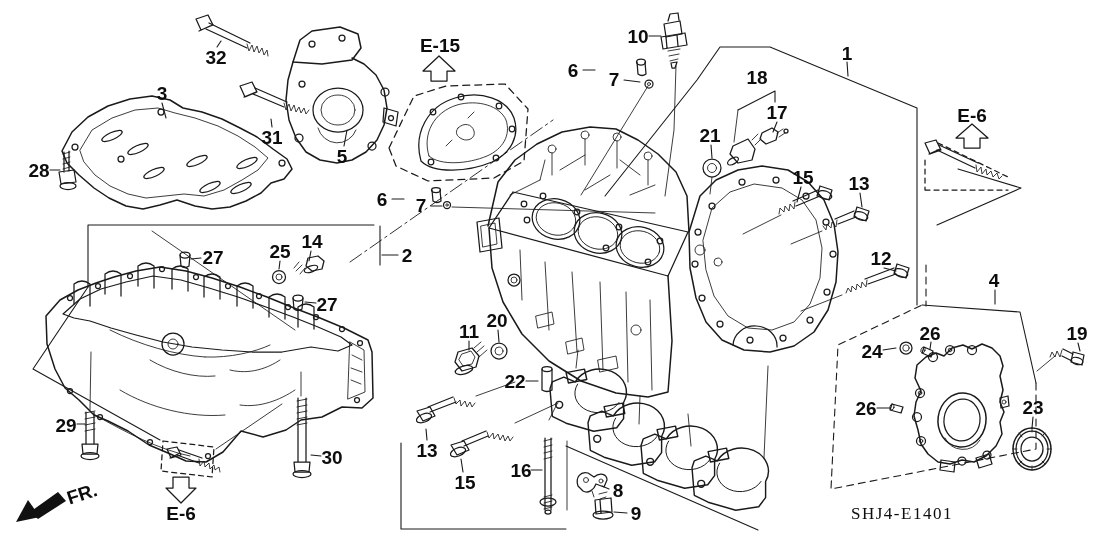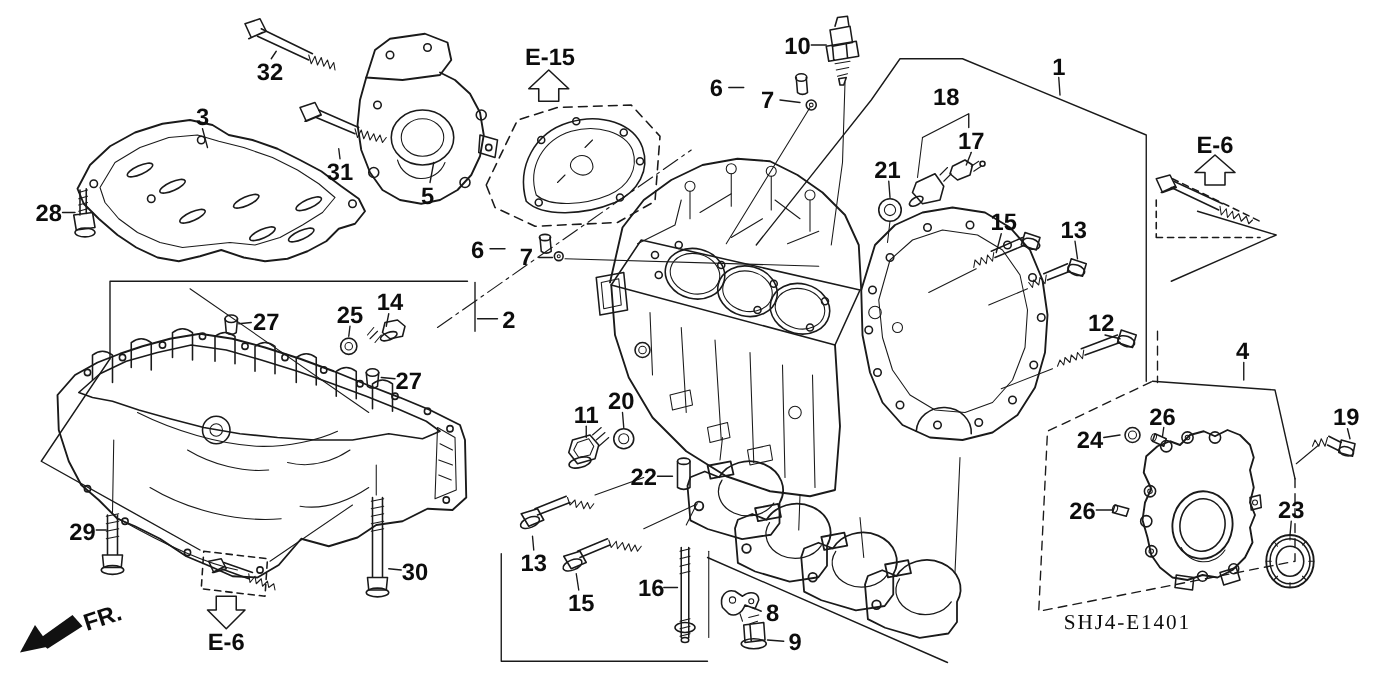--- a/index.html
+++ b/index.html
@@ -12,21 +12,21 @@
   .thick{stroke-width:1.5;}
   .bnd{stroke-width:1.1;}
   .dash{stroke-dasharray:7 5;}
   .dash2{stroke-dasharray:5 4;}
   .dashdot{stroke-dasharray:14 4 2.5 4;stroke-width:.9;}
   .solidb{fill:#111;stroke:none;}
   .callout{font:bold 19px "Liberation Sans",sans-serif;fill:#0d0d0d;stroke:none;
            text-anchor:middle;}
   .ref{font:bold 19px "Liberation Sans",sans-serif;fill:#0d0d0d;stroke:none;text-anchor:middle;}
   .leader{stroke:#1a1a1a;stroke-width:1.1;fill:none;}
-  #code-label{position:absolute;left:851px;top:488px;font-family:"Liberation Serif",serif;
+  #code-label{position:absolute;left:851px;top:504px;font-family:"Liberation Serif",serif;
       font-size:17px;letter-spacing:1.5px;color:#0d0d0d;}
 </style>
 </head>
 <body>
 
 <div id="stage">
 <svg width="1108" height="553" viewBox="0 0 1108 553">
 
   <g>
     <polyline class="bnd" points="605,196 697,80 720,47 770,47 917,108 917,305"></polyline>

